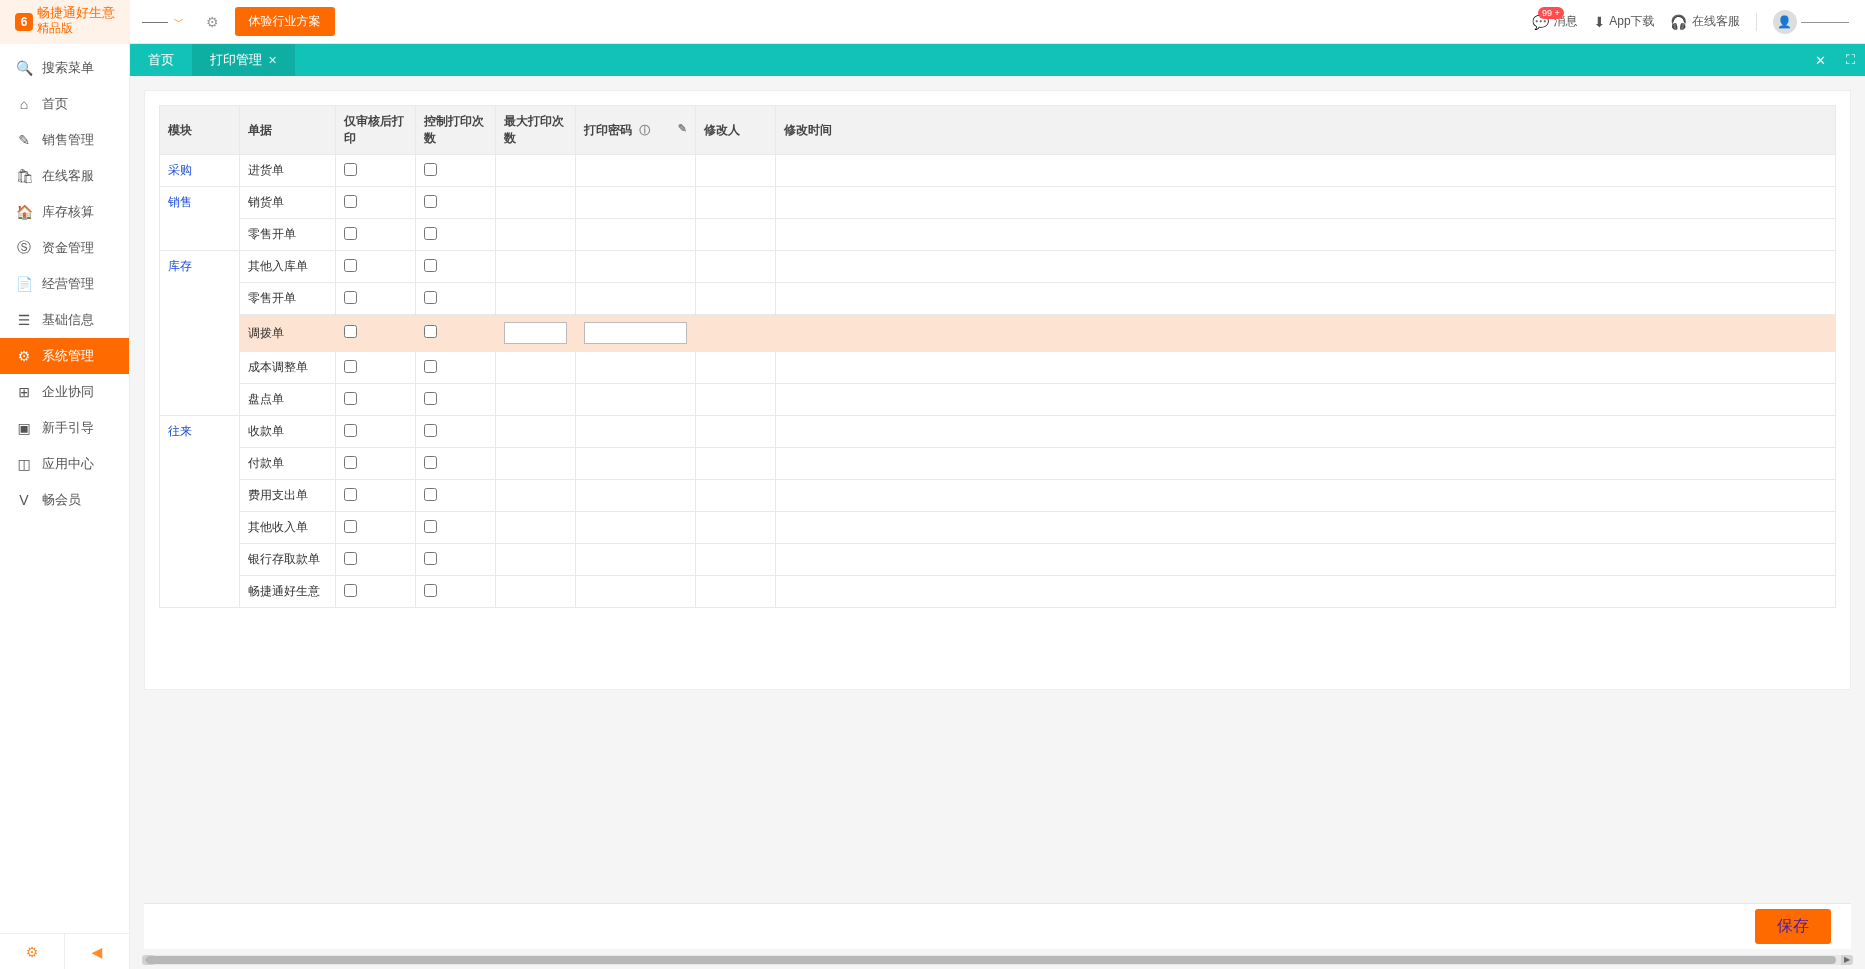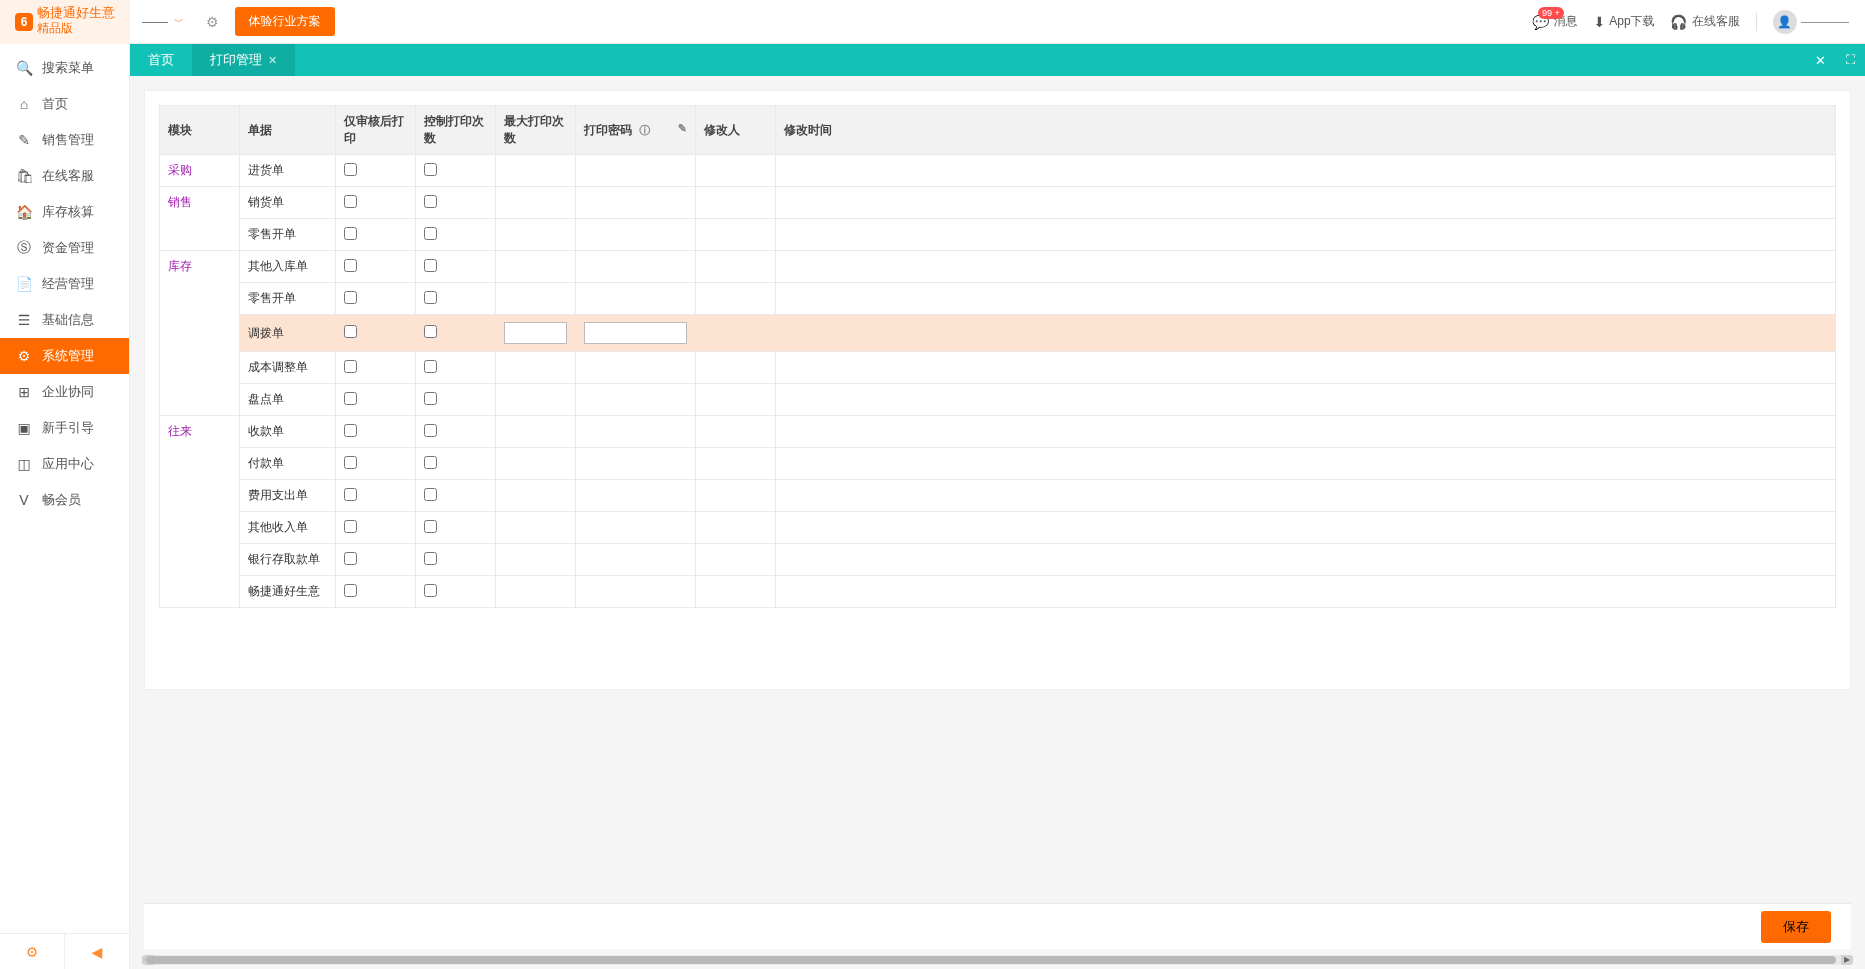--- a/index.html
+++ b/index.html
@@ -48,36 +48,36 @@
 .tab-close { font-size: 11px; opacity: .8; }
 .tabs-spacer { flex: 1; }
 .tab-ico { color: #fff; padding: 0 10px; display: flex; align-items: center; cursor: pointer; font-size: 13px; }
 
 .content { flex: 1; padding: 14px; overflow: auto; min-height: 0; }
 .panel { background: #fff; border: 1px solid #eee; min-height: 600px; padding: 14px 14px 24px; }
 
 table.print-table { width: 100%; border-collapse: collapse; table-layout: fixed; }
 .print-table th, .print-table td { border: 1px solid #e9e9e9; padding: 7px 8px; font-size: 12px; text-align: left; vertical-align: middle; height: 30px; }
 .print-table thead th { background: #f2f2f2; font-weight: 600; color: #444; }
-.print-table td.module-cell { vertical-align: top; color: #a21caf; }
+.print-table td.module-cell { vertical-align: top; color: #1d4ed8; }
 .print-table tr.highlight td { background: #fce3d2; }
 .print-table input[type="checkbox"] { width: 13px; height: 13px; accent-color: #888; }
 .print-table input[type="text"] { width: 100%; height: 22px; border: 1px solid #bbb; background: #fff; padding: 0 4px; font-size: 12px; }
 .col-module { width: 80px; }
 .col-doc { width: 96px; }
 .col-chk { width: 80px; }
 .col-max { width: 80px; }
 .col-pwd { width: 120px; }
 .col-user { width: 80px; }
 .help-ico { color: #888; margin-left: 4px; font-size: 11px; }
 .edit-ico { float: right; color: #888; font-size: 11px; cursor: pointer; }
 
 
 .action-bar { height: 46px; background: #fff; border-top: 1px solid #e8e8e8; display: flex; align-items: center; justify-content: flex-end; padding: 0 20px; margin: 0 14px 6px; }
-.save-btn { background: #ff6a00; color: #000000; border: none; border-radius: 3px; padding: 7px 22px; font-size: 13px; cursor: pointer; }
+.save-btn { background: #ff6a00; color: #4c1d95; border: none; border-radius: 3px; padding: 7px 22px; font-size: 16px; cursor: pointer; }
 
 
 .hscroll { height: 10px; margin: 0 14px 4px; background: #e8e8e8; border-radius: 5px; position: relative; }
 .hscroll-thumb { position: absolute; left: 2px; top: 1px; height: 8px; width: 99%; background: #b8b8b8; border-radius: 4px; }
 .hscroll-ar { position: absolute; top: 0; width: 12px; height: 10px; background: #d2d2d2; color: #666; font-size: 8px; text-align: center; line-height: 10px; }
 .hscroll-ar.l { left: -2px; border-radius: 3px 0 0 3px; }
 .hscroll-ar.r { right: -2px; border-radius: 0 3px 3px 0; }
 </style>
 </head>
 <body>

